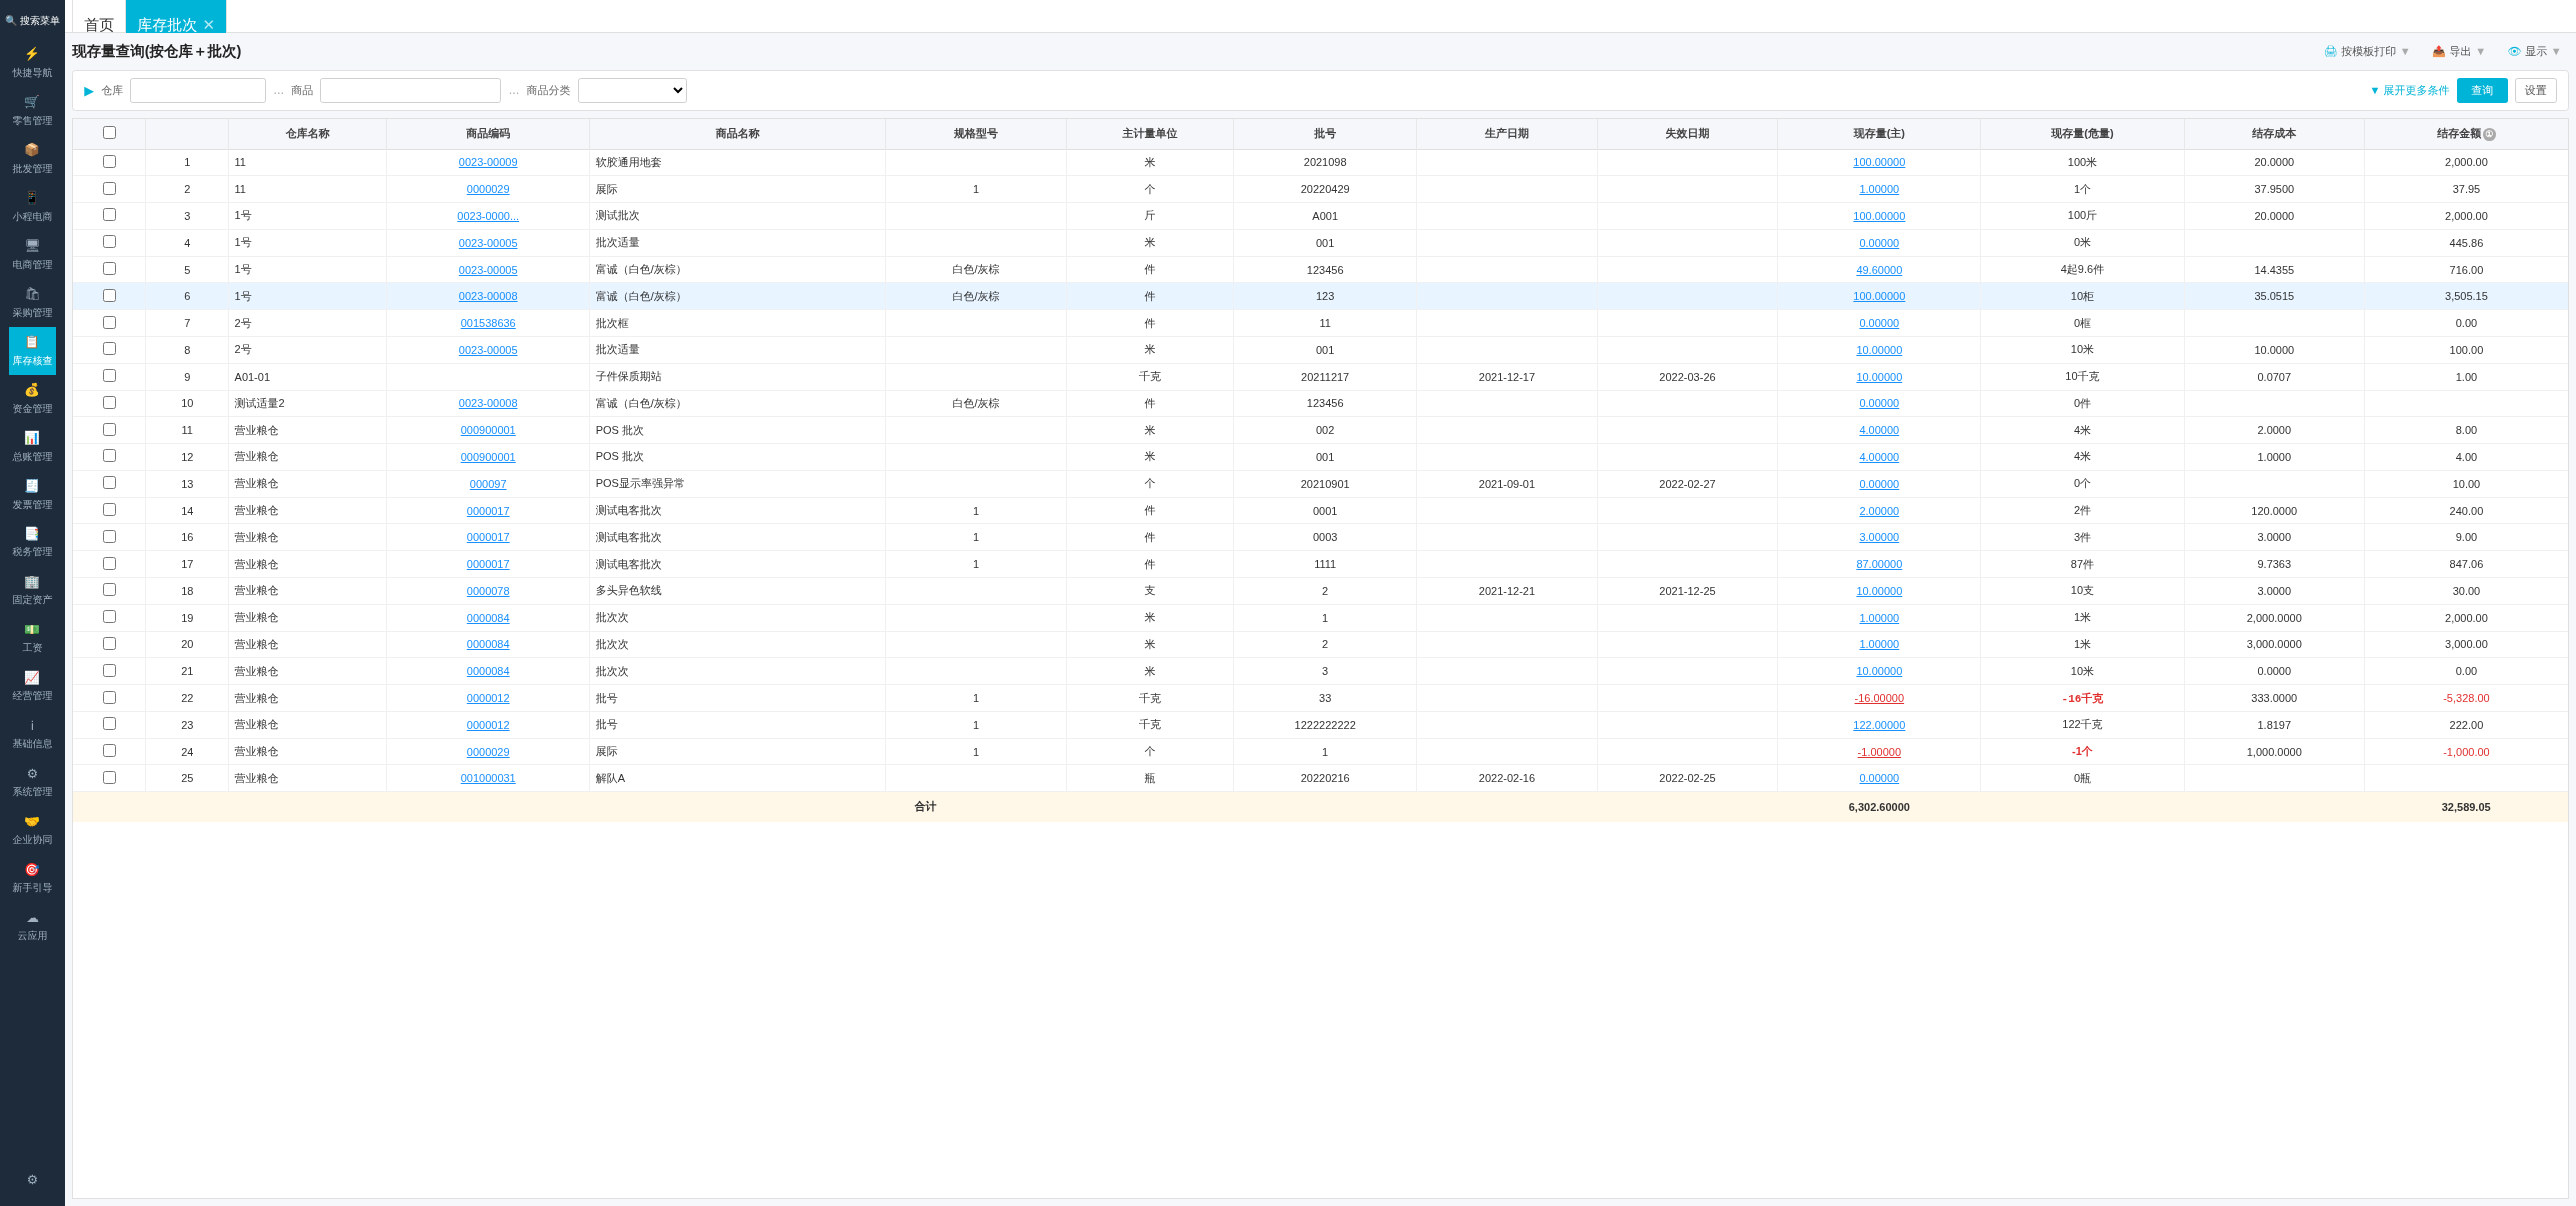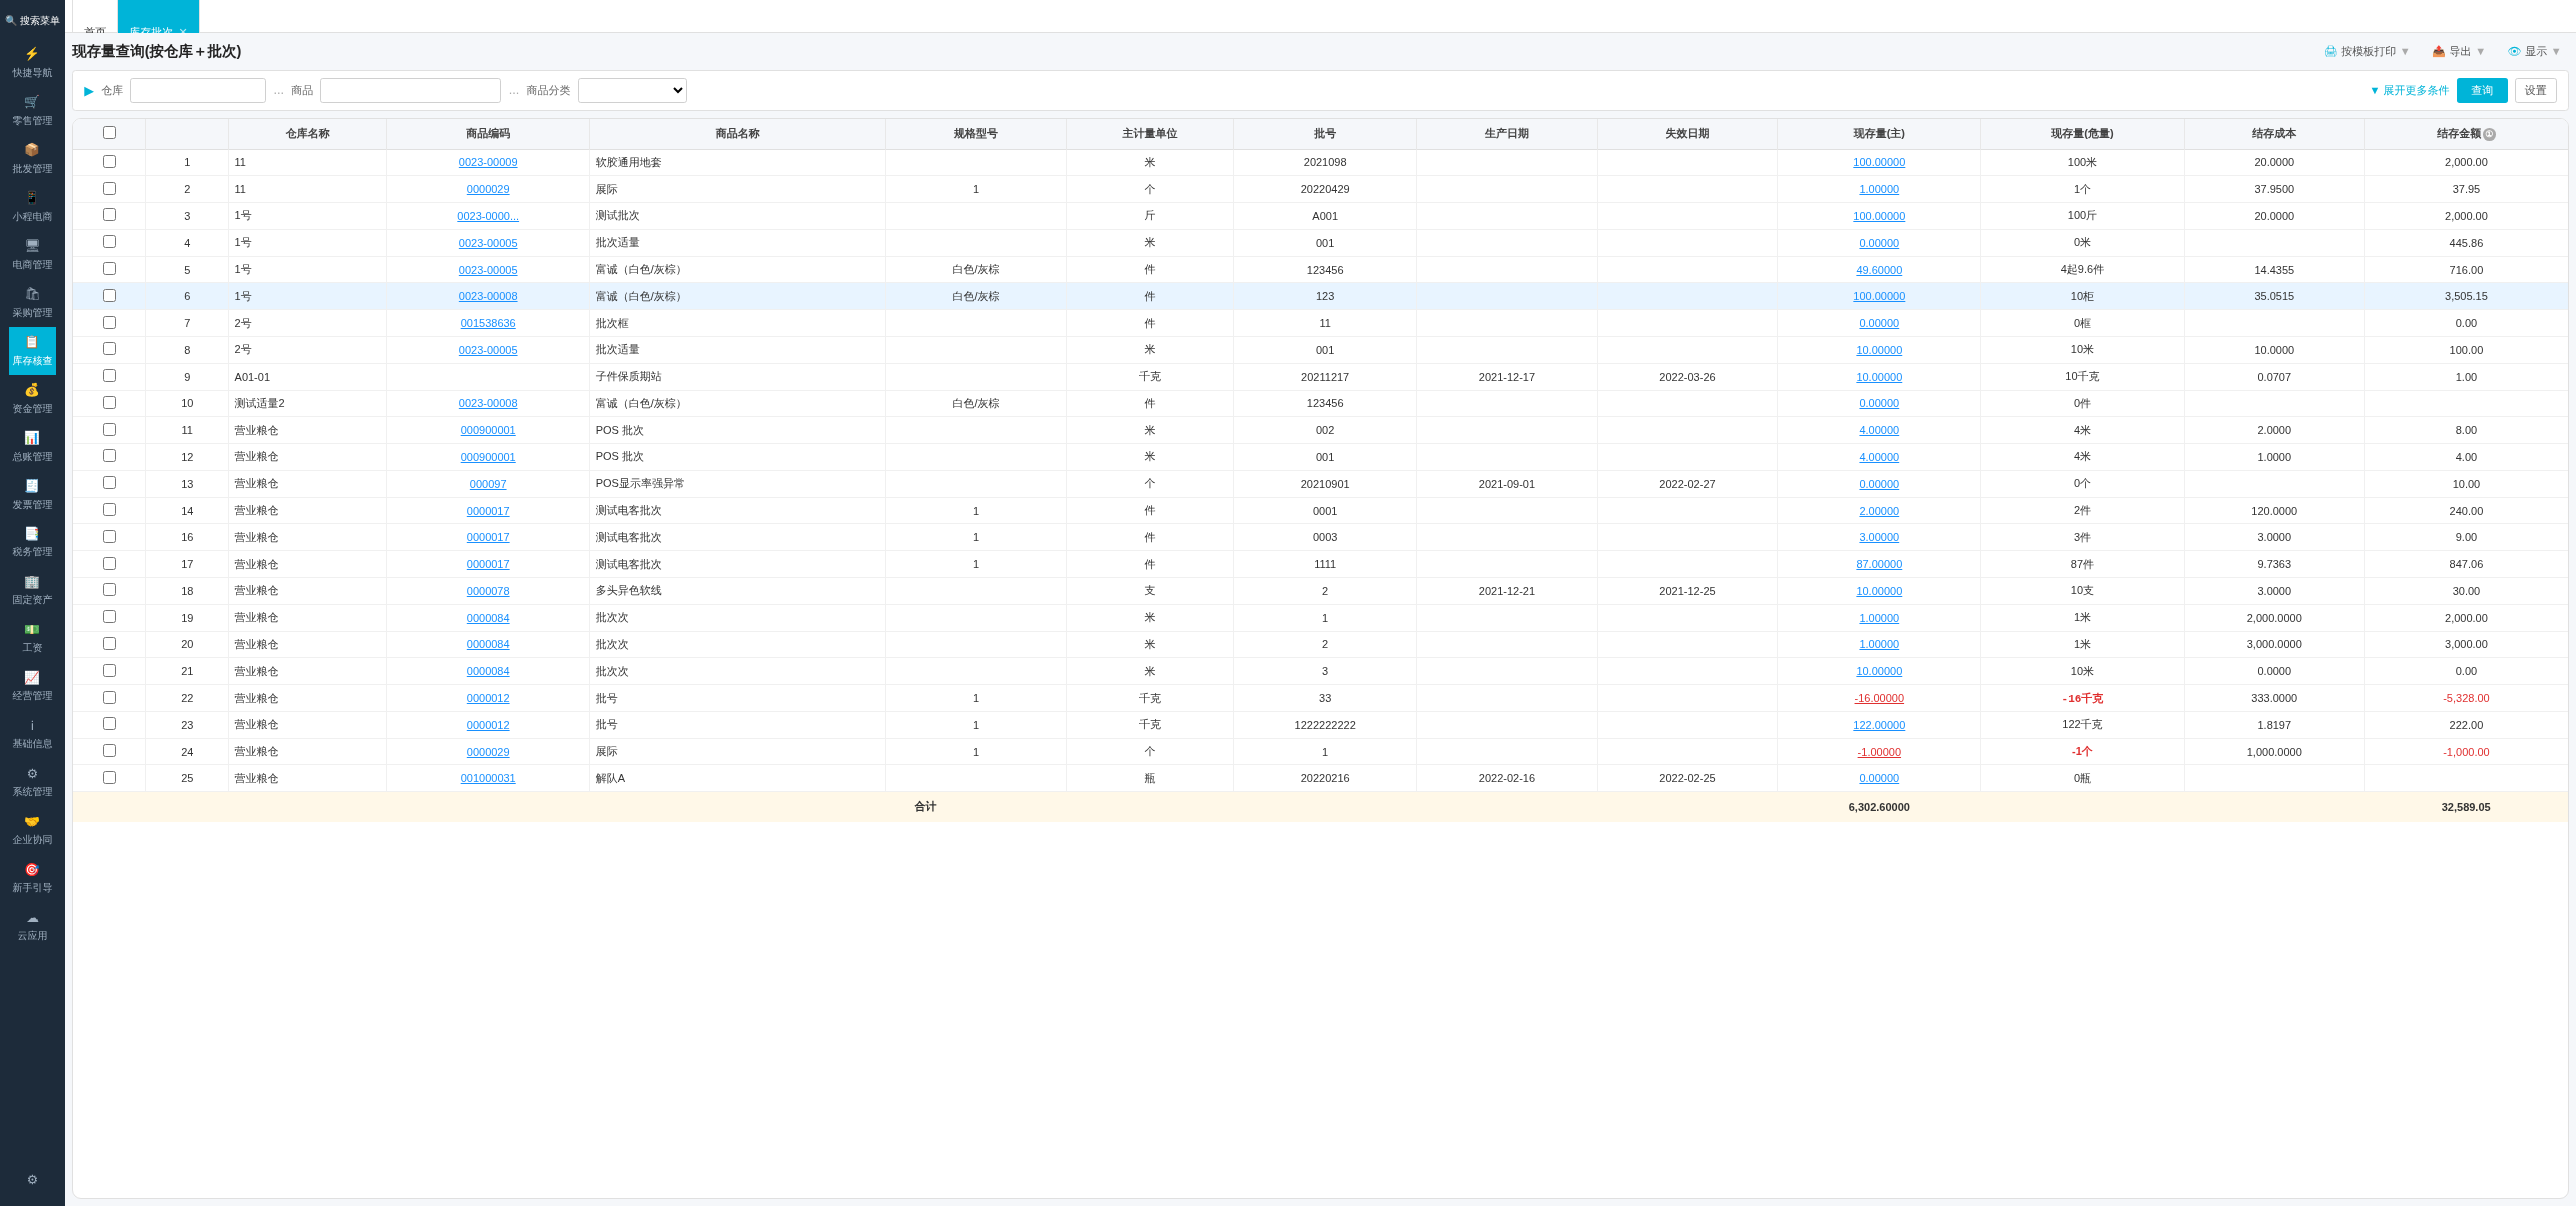--- a/index.html
+++ b/index.html
@@ -50,25 +50,25 @@
     .tab-bar {
       background: #fff;
       border-bottom: 0.9px solid #e0e0e0;
       display: flex;
       align-items: center;
       padding: 0 7.2px;
       height: 33px;
       flex-shrink: 0;
     }
     .tab {
-      padding: 16px 11px;
+      padding: 8px 11px;
       height: 33px;
       line-height: 33px;
       cursor: pointer;
-      font-size: 11px;
+      font-size: 15px;
       color: #333;
       border-right: 0.9px solid #e0e0e0;
     }
     .tab:first-child { border-left: 0.9px solid #e0e0e0; }
     .tab.active-tab { background: #00b4d8; color: #fff; }
     .tab .tab-close { margin-left: 5.4px; cursor: pointer; opacity: 0.7; }
 
     
     .content-area {
       flex: 1;
@@ -177,21 +177,21 @@
       font-size: 11px;
       height: 25px;
       color: #555;
     }
 
     
     .table-container {
       flex: 1;
       background: #fff;
       border: 0.9px solid #e0e0e0;
-      border-radius: 9px;
+      border-radius: 0;
       overflow: auto;
     }
     table {
       width: 100%;
       border-collapse: collapse;
       font-size: 11px;
     }
     thead tr {
       background: #f5f7fa;
       border-bottom: 0.9px solid #e0e0e0;

